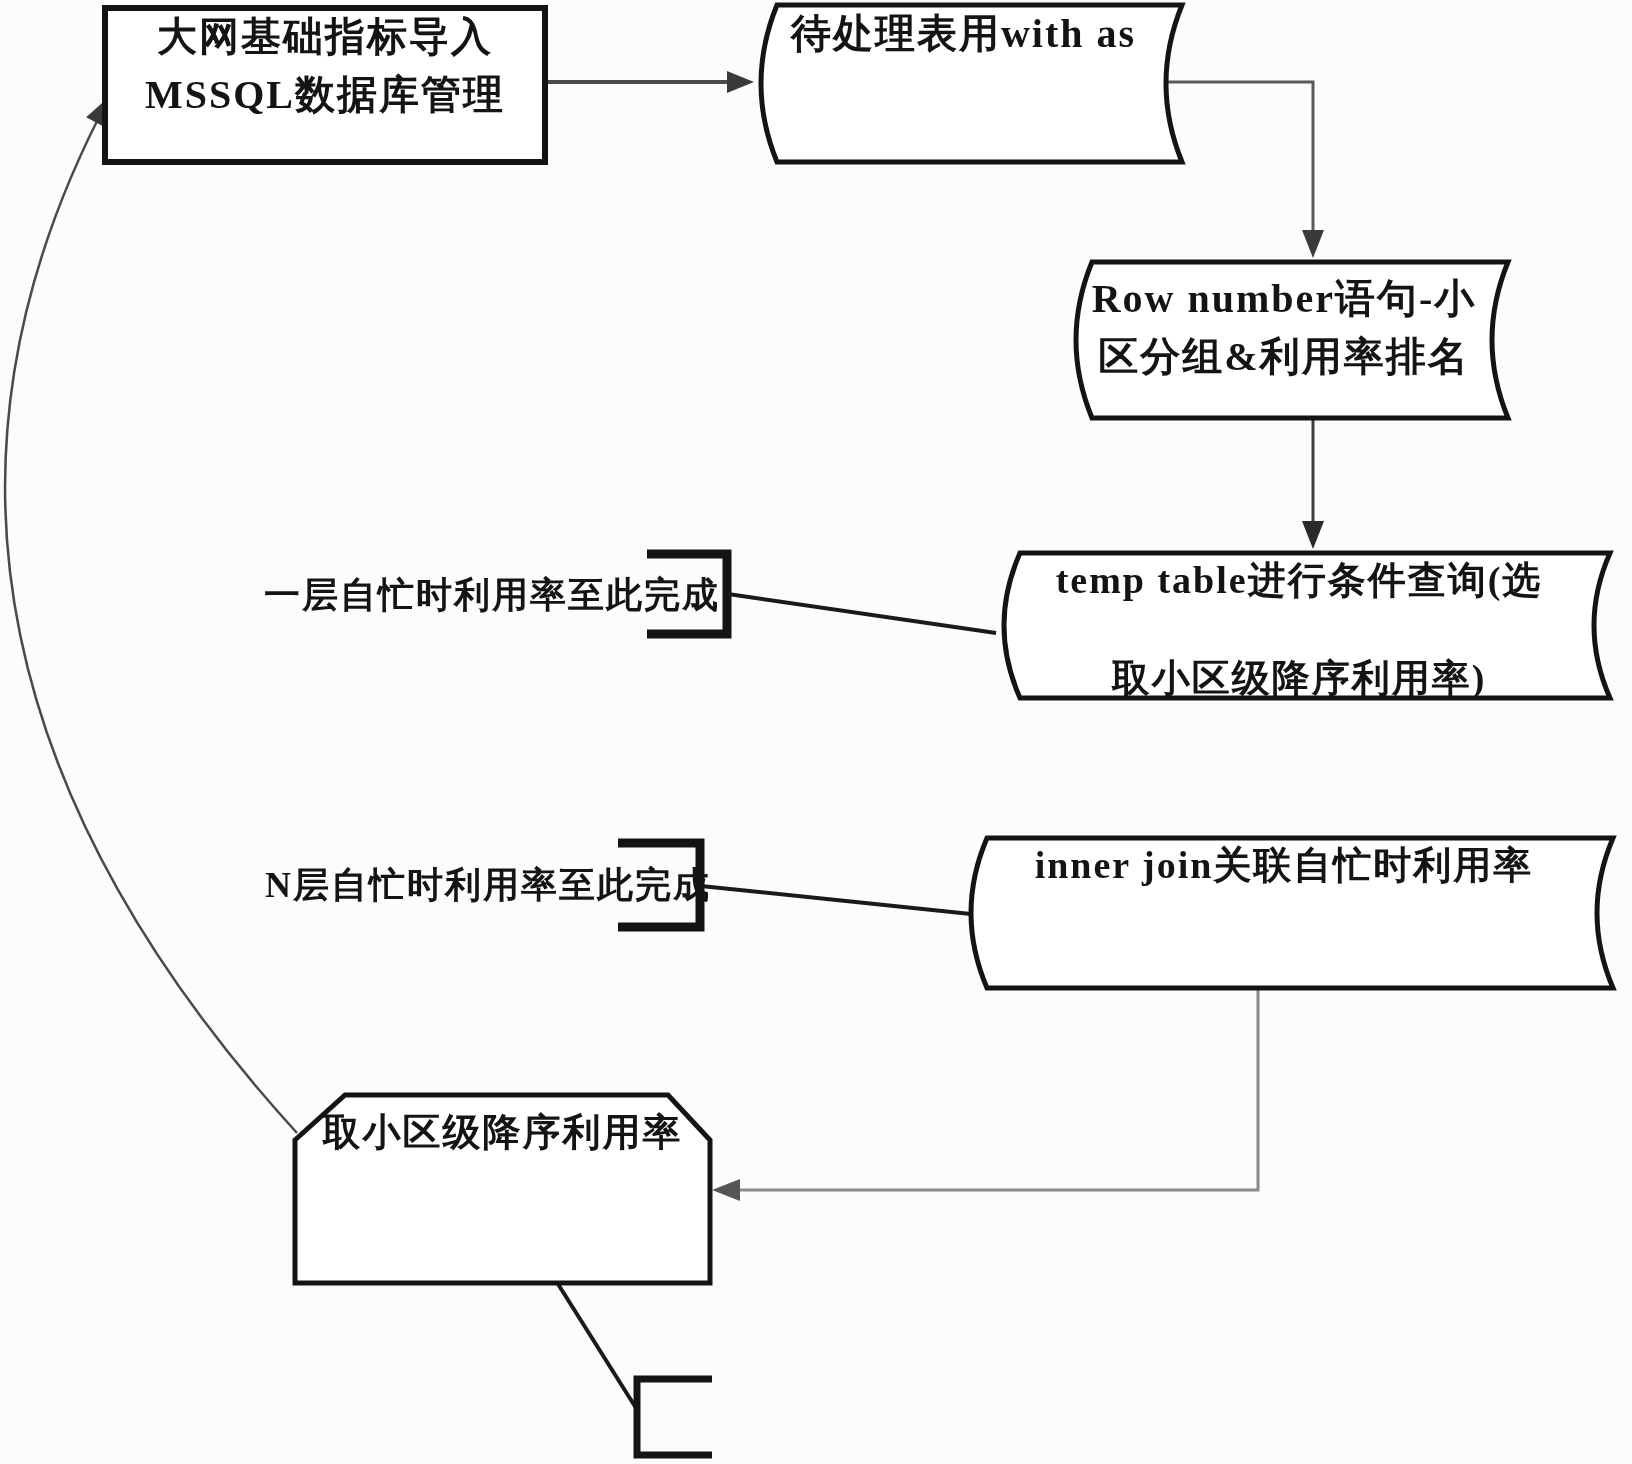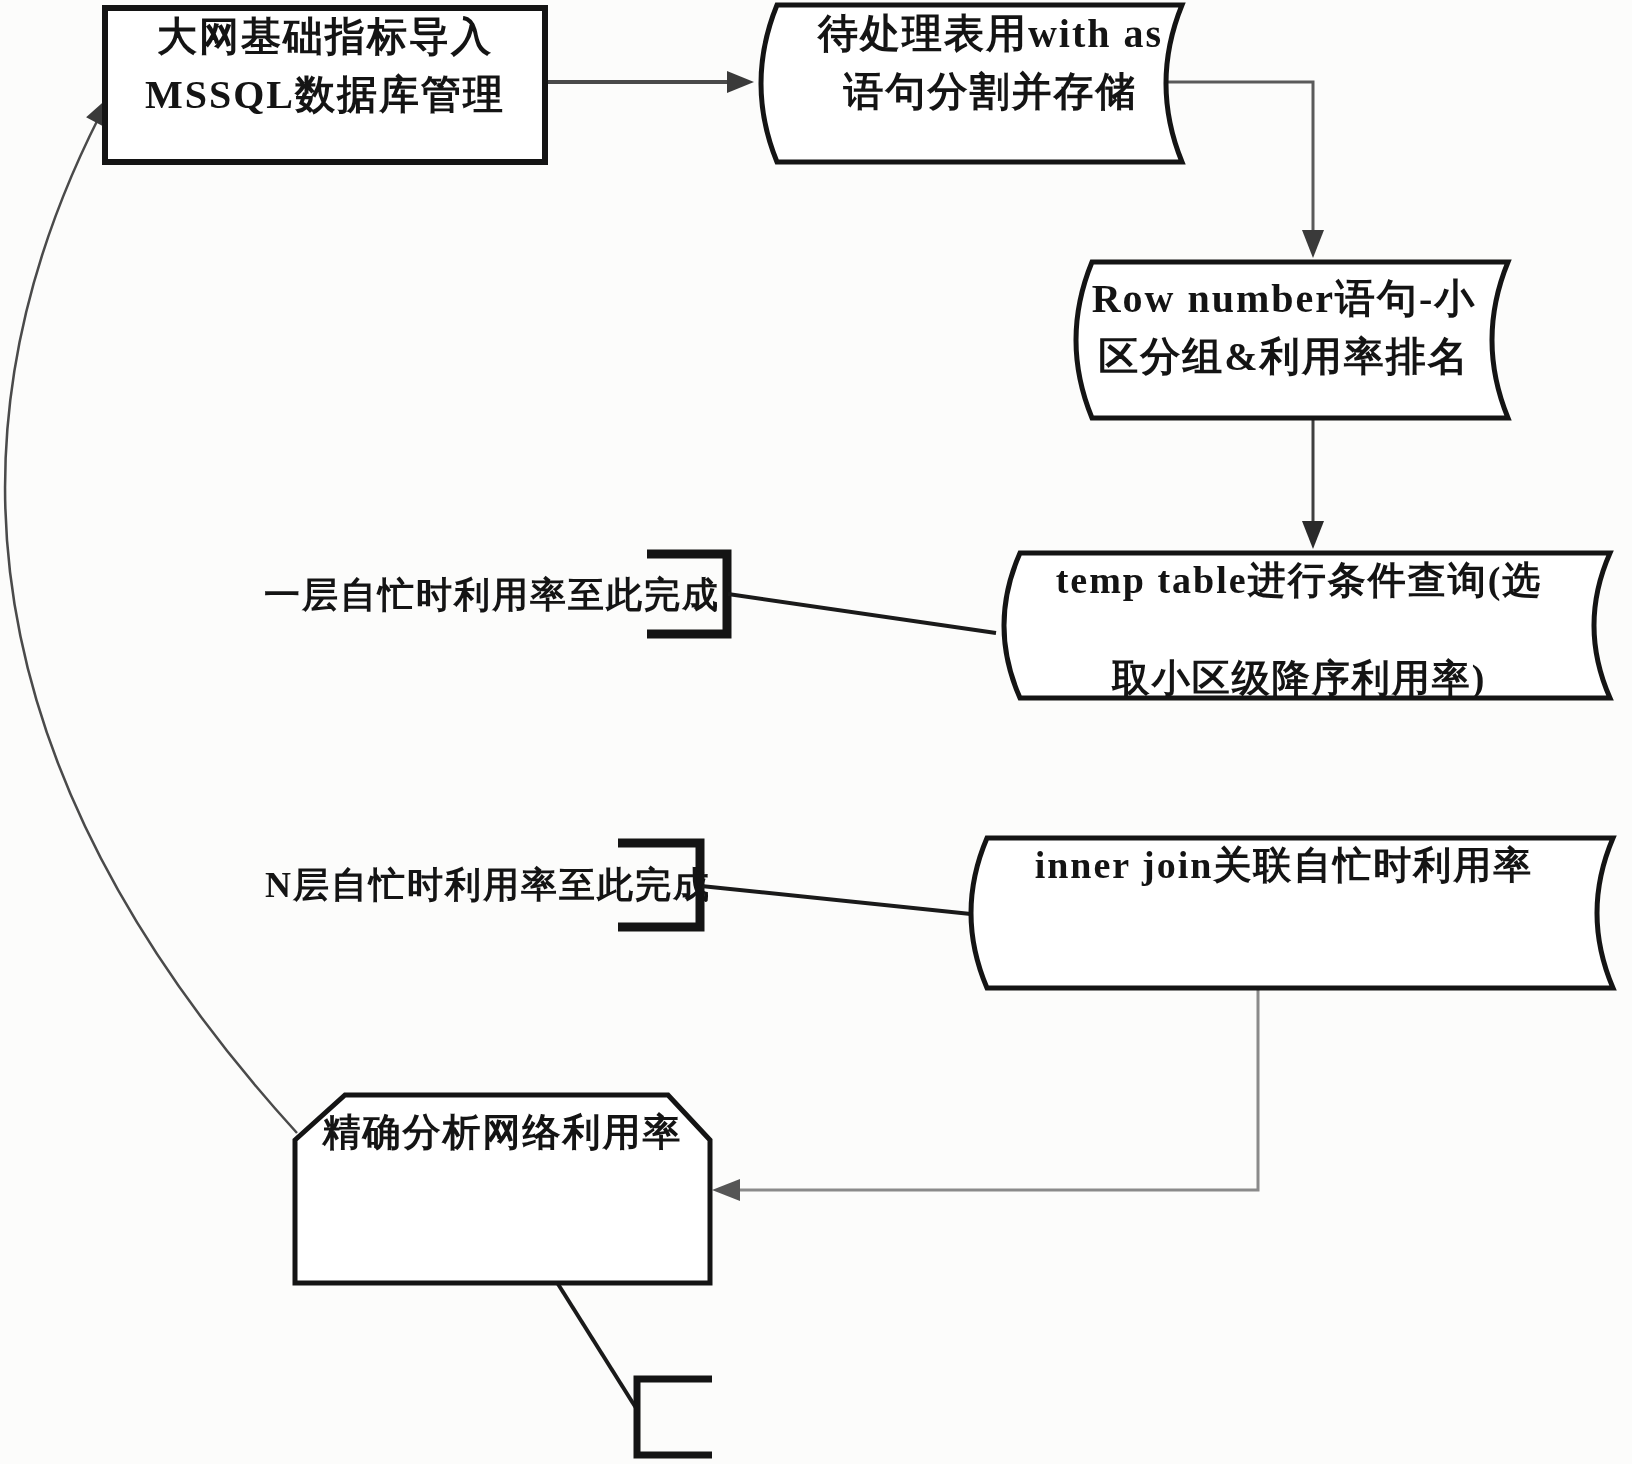--- a/index.html
+++ b/index.html
@@ -75,41 +75,40 @@
     <path d="M 987,838 L 1613,838 Q 1581,913 1613,988 L 987,988 Q 955,913 987,838 Z" fill="#ffffff" stroke="#141414" stroke-width="5"></path>
 
     <polygon points="345,1095 668,1095 710,1140 710,1283 295,1283 295,1140" fill="#ffffff" stroke="#141414" stroke-width="5"></polygon>
   </svg>
 
   <div class="nodelabel fs40" style="left:105px;top:8px;width:440px;height:154px;">
     <div>大网基础指标导入</div>
     <div>MSSQL数据库管理</div>
   </div>
 
-  <div class="nodelabel fs40" style="left:772px;top:5px;width:437px;height:157px;">
+  <div class="nodelabel fs40" style="left:745px;top:5px;width:437px;height:157px;">
     <div>待处理表用with as</div>
-    <div>语句分割并存储</div>
   </div>
 
   <div class="nodelabel fs40" style="left:1060px;top:270px;width:448px;height:156px;">
     <div>Row number语句-小</div>
     <div>区分组&amp;利用率排名</div>
   </div>
 
   <div class="nodelabel fs38" style="left:988px;top:553px;width:622px;height:145px;">
     <div>temp table进行条件查询(选</div>
     <div>取小区级降序利用率)</div>
   </div>
 
   <div class="nodelabel fs38" style="left:955px;top:838px;width:658px;height:150px;">
     <div>inner join关联自忙时利用率</div>
   </div>
 
   <div class="nodelabel fs38" style="left:295px;top:1105px;width:415px;height:148px;">
-    <div>精确分析网络利用率</div>
+    <div>取小区级降序利用率</div>
   </div>
 
   <div class="side注" style="left:272px;top:560px;width:440px;height:70px;">一层自忙时利用率至此完成</div>
 
   <div class="side注" style="left:268px;top:850px;width:440px;height:70px;">N层自忙时利用率至此完成</div>
 
 
 </div>
 
 </body></html>

